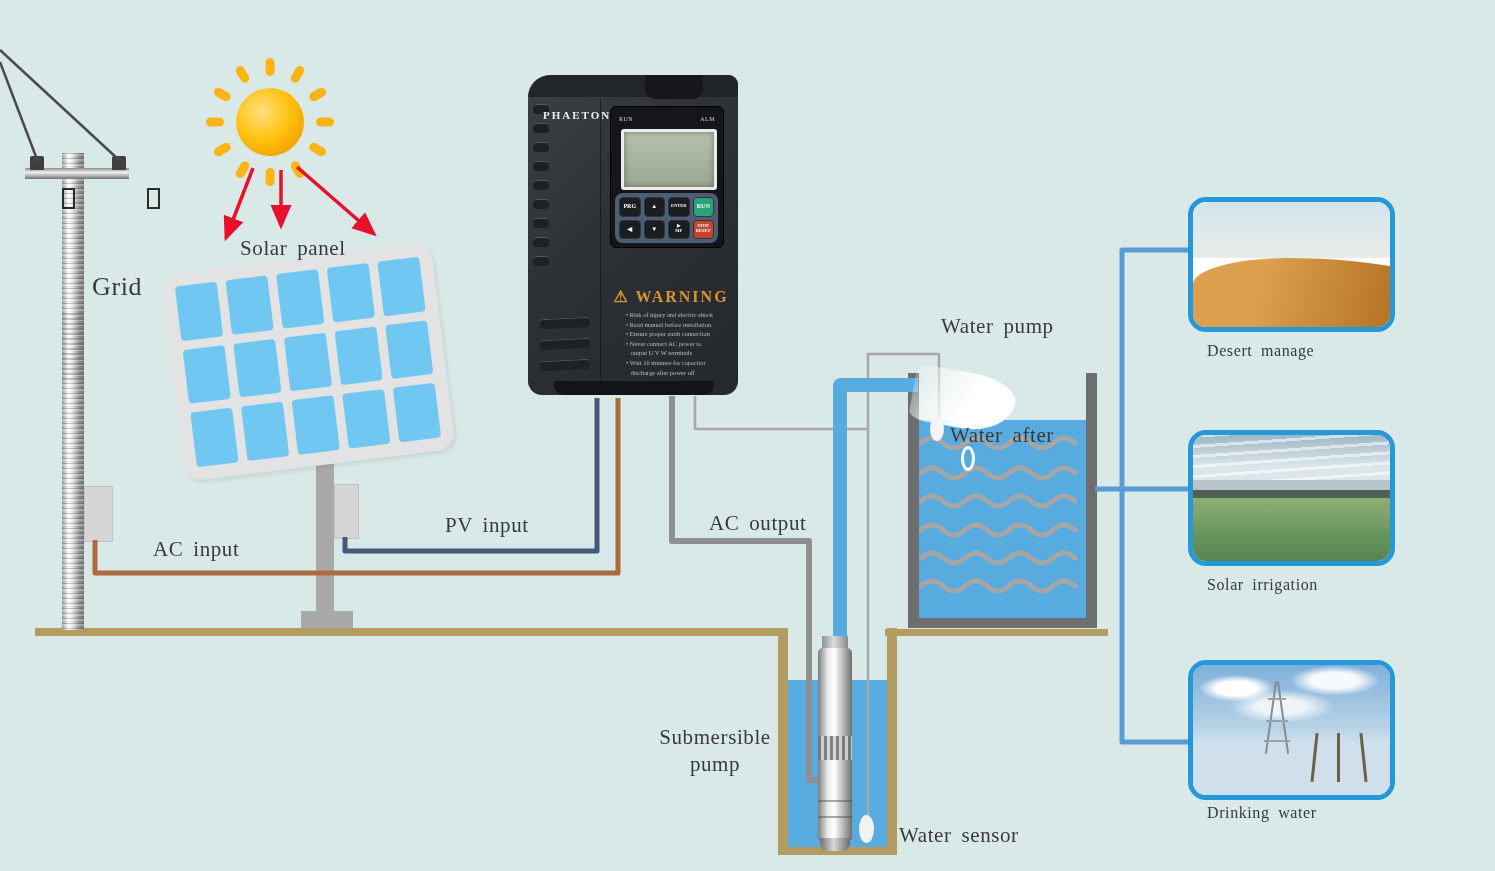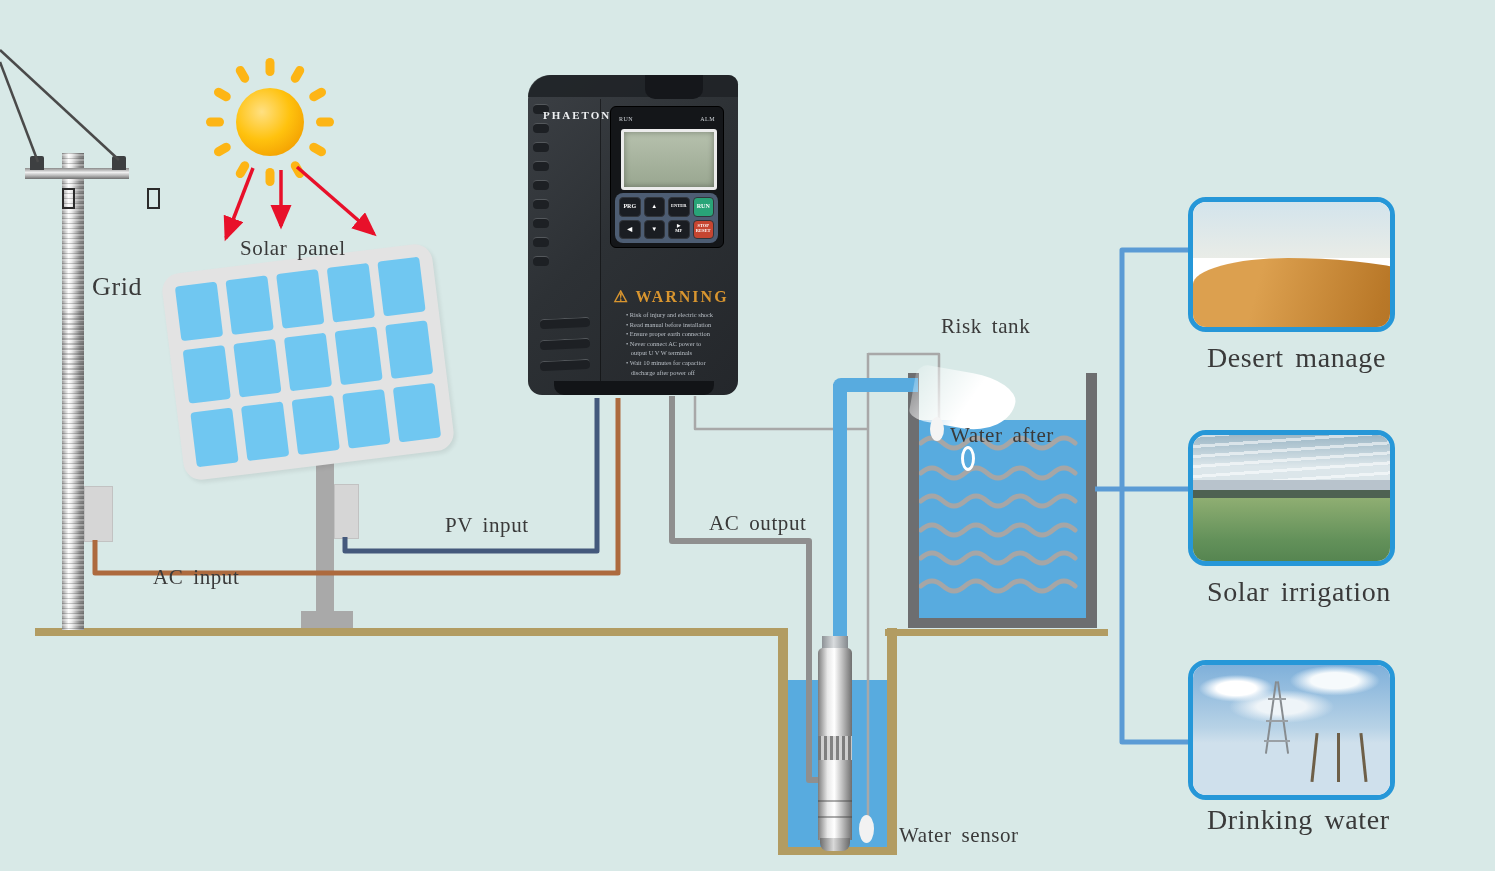--- a/index.html
+++ b/index.html
@@ -1,20 +1,20 @@
 <!DOCTYPE html>
 <html><head>
 <meta charset="utf-8">
 <style>
   html,body{margin:0;padding:0;background:#d8e9e7;}
   .stage{position:relative;width:1495px;height:871px;background:#d8e9e7;overflow:hidden;
          font-family:Liberation Serif, serif;}
   .abs{position:absolute;}
   .lbl{position:absolute;font-size:21px;color:#3a3a3a;letter-spacing:.6px;word-spacing:4px;white-space:nowrap;}
-  .photo-lbl{position:absolute;font-size:28px;color:#3a3a3a;letter-spacing:.6px;word-spacing:4px;white-space:nowrap;}
+  .photo-lbl{position:absolute;font-size:16px;color:#3a3a3a;letter-spacing:.6px;word-spacing:4px;white-space:nowrap;}
 
   
   .pole{left:62px;top:153px;width:22px;height:477px;
     background:
       repeating-linear-gradient(180deg, rgba(80,80,80,.30) 0 1.5px, rgba(255,255,255,.28) 1.5px 3px, rgba(0,0,0,0) 3px 5px),
       linear-gradient(90deg,#9a9a9a,#fdfdfd 30%,#e9e9e9 45%,#8c8c8c 80%,#767676);}
   .crossarm{left:25px;top:168px;width:104px;height:11px;
     background:linear-gradient(180deg,#8a8a8a,#f0f0f0 40%,#b5b5b5 70%,#6f6f6f);}
   .insulator{width:14px;height:14px;background:#3d3f41;top:156px;border-radius:2px 2px 0 0;}
   .glyph-box{width:9px;height:17px;border:2px solid #2b2b2b;top:188px;background:transparent;}
@@ -347,20 +347,24 @@
 
       <div class="w-tleg" style="position:absolute;left:61%;transform:rotate(6deg);"></div>
       <div class="w-tleg" style="position:absolute;left:73%;"></div>
       <div class="w-tleg" style="position:absolute;left:86%;transform:rotate(-6deg);"></div>
     </div>
   </div>
   <div class="photo-lbl" style="left:1207px;top:804px;">Drinking water</div>
 
   <div class="lbl" style="left:92px;top:272px;font-size:26px;text-align:right;">Grid</div>
   <div class="lbl" style="left:240px;top:236px;">Solar panel</div>
-  <div class="lbl" style="left:153px;top:537px;margin-top:28px;">AC input</div>
+  <div class="lbl" style="left:153px;top:537px;">AC input</div>
   <div class="lbl" style="left:417px;top:513px;margin-left:28px;">PV input</div>
   <div class="lbl" style="left:674px;top:511px;margin-left:35px;">AC output</div>
-  <div class="lbl" style="left:941px;top:314px;">Risk tank</div>
+  <div class="lbl" style="left:941px;top:314px;">Water pump</div>
   <div class="lbl" style="left:950px;top:423px;">Water after</div>
+  <div class="lbl" style="left:640px;top:724px;width:150px;text-align:center;line-height:27px;white-space:normal;">
+    <span>Submersible</span><br>
+    <span>pump</span>
+  </div>
   <div class="lbl" style="left:899px;top:823px;">Water sensor</div>
 
 </div>
 
 </body></html>

